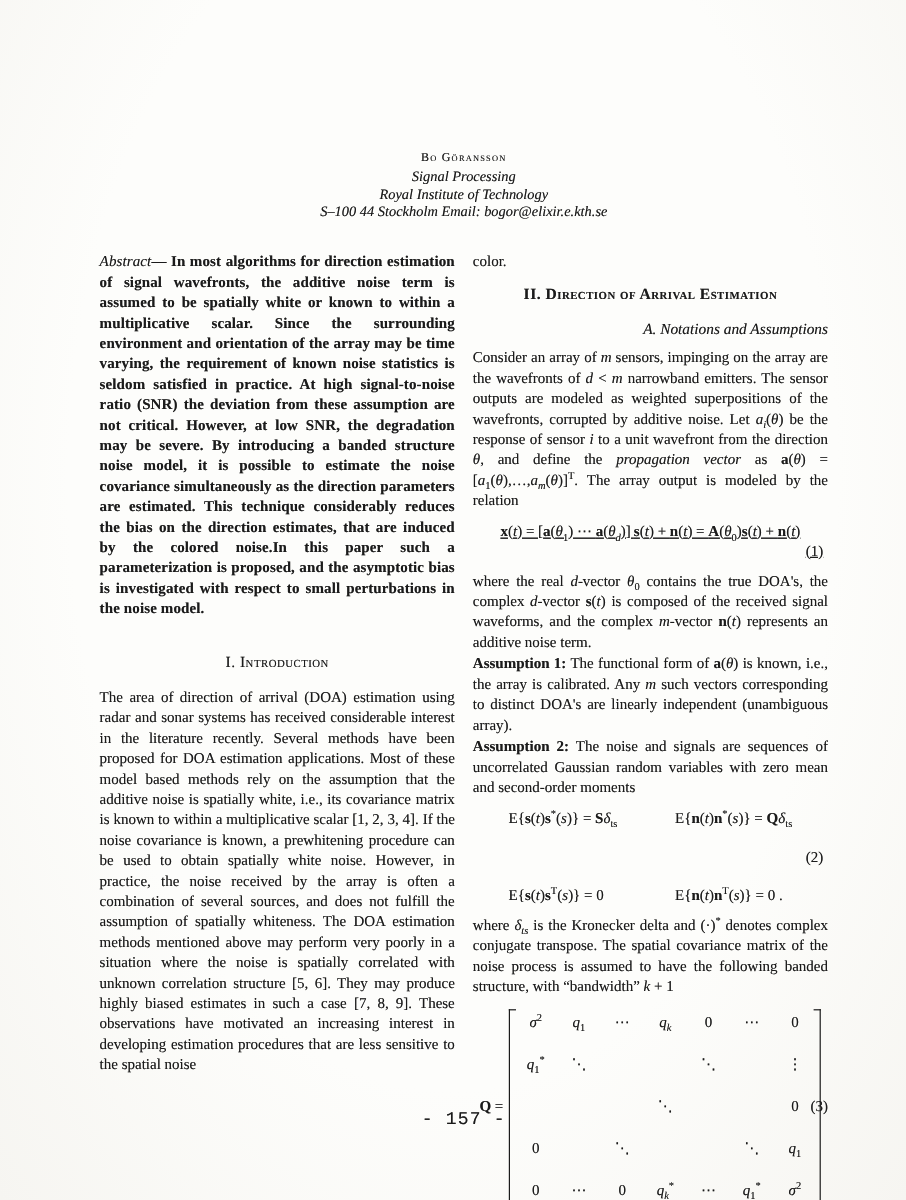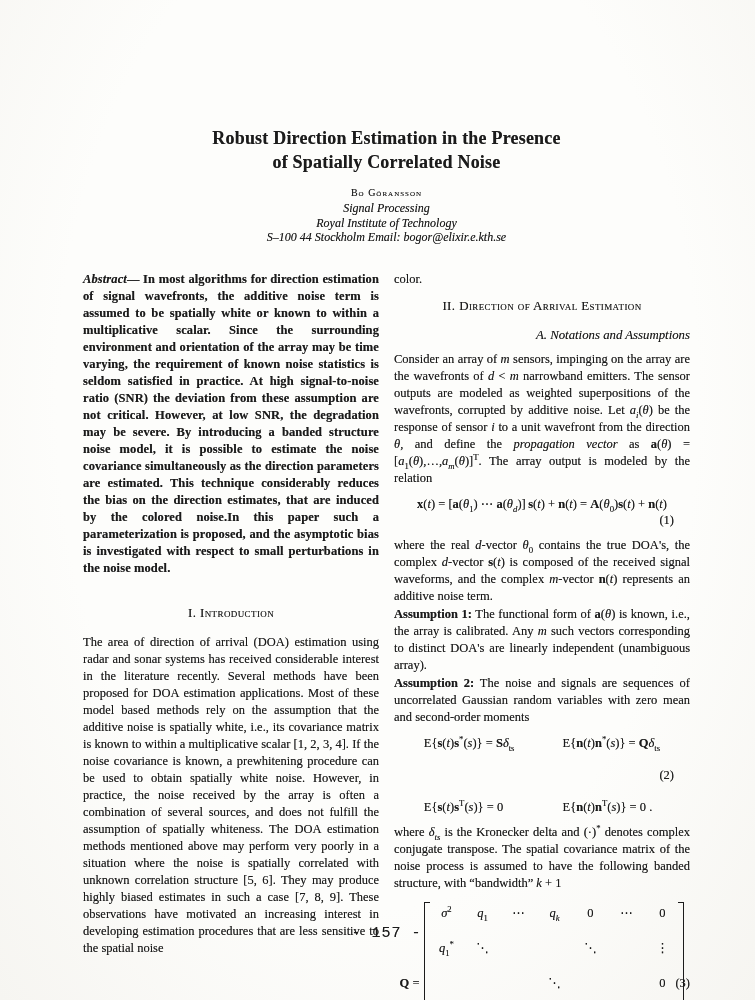--- a/index.html
+++ b/index.html
@@ -32,41 +32,41 @@
   .affiliation{ margin-top:3px; font-style:italic; font-size:12px; line-height:14.5px; }
 
   
   .columns{
     width:607px; margin-top:26px;
     display:flex; gap:15px; align-items:flex-start;
   }
   .col{ width:296px; font-size:12.5px; line-height:17px; text-align:justify; }
 
   .abstract{ font-weight:bold; letter-spacing:.1px; }
-  .abstract .abstract-label{ font-style:italic; font-weight:bold; }
+  .abstract .abstract-label{ font-style:italic; font-weight:normal; }
 
   .sec-heading{
     text-align:center; font-variant:small-caps; font-size:13px;
     margin:27px 0 13px 0; letter-spacing:.4px;
   }
   .sec-heading.first{ margin-top:0; }
   .subsec-heading{
     font-style:italic; font-size:12.8px; text-align:right;
     margin:9px 0 7px 0;
   }
   p.body-par{ margin:0; }
   p.body-par + p.body-par{ margin-top:1px; }
 
   i, .it{ font-style:italic; }
   sub,sup{ font-size:.7em; line-height:0; }
 
   
   .equation{
-    position:relative; margin:9px 16px; text-align:center;
-    font-size:12.5px; line-height:16px;
+    position:relative; margin:9px 4px; text-align:center;
+    font-size:12.5px; line-height:16px;text-decoration:underline;
   }
   .eq-tag{ position:absolute; right:0; bottom:0; }
   .eq-tag.mid{ bottom:auto; top:50%; transform:translateY(-50%); }
   .eq1-tag{ display:block; text-align:right; margin-top:0px; }
 
   .eq2-grid{
     display:inline-grid; grid-template-columns:auto auto;
     column-gap:16px; row-gap:1px; text-align:left;gap:48px;
   }
 
@@ -91,24 +91,20 @@
     font-family:"Liberation Mono","DejaVu Sans Mono",monospace;
     margin-top:29px;
   }
 </style>
 </head>
 <body>
 
 <div class="page scan-text">
 
   <div class="header">
-    <div class="title">
-      <div>Robust Direction Estimation in the Presence</div>
-      <div>of Spatially Correlated Noise</div>
-    </div>
     <div class="author">Bo Göransson</div>
     <div class="affiliation">
       <div>Signal Processing</div>
       <div>Royal Institute of Technology</div>
       <div>S–100 44 Stockholm Email: bogor@elixir.e.kth.se</div>
     </div>
   </div>
 
   <div class="columns">
 
@@ -116,21 +112,21 @@
       <p class="body-par abstract"><span class="abstract-label">Abstract</span><span>— In most algorithms for direction estimation of signal wavefronts, the additive noise term is assumed to be spatially white or known to within a multiplicative scalar. Since the surrounding environment and orientation of the array may be time varying, the requirement of known noise statistics is seldom satisfied in practice. At high signal-to-noise ratio (SNR) the deviation from these assumption are not critical. However, at low SNR, the degradation may be severe. By introducing a banded structure noise model, it is possible to estimate the noise covariance simultaneously as the direction parameters are estimated. This technique considerably reduces the bias on the direction estimates, that are induced by the colored noise.In this paper such a parameterization is proposed, and the asymptotic bias is investigated with respect to small perturbations in the noise model.</span></p>
 
       <div class="sec-heading">I. Introduction</div>
 
       <p class="body-par">The area of direction of arrival (DOA) estimation using radar and sonar systems has received considerable interest in the literature recently. Several methods have been proposed for DOA estimation applications. Most of these model based methods rely on the assumption that the additive noise is spatially white, i.e., its covariance matrix is known to within a multiplicative scalar [1, 2, 3, 4]. If the noise covariance is known, a prewhitening procedure can be used to obtain spatially white noise. However, in practice, the noise received by the array is often a combination of several sources, and does not fulfill the assumption of spatially whiteness. The DOA estimation methods mentioned above may perform very poorly in a situation where the noise is spatially correlated with unknown correlation structure [5, 6]. They may produce highly biased estimates in such a case [7, 8, 9]. These observations have motivated an increasing interest in developing estimation procedures that are less sensitive to the spatial noise</p>
     </div>
 
     <div class="col">
       <p class="body-par">color.</p>
 
-      <div class="sec-heading first" style="margin-top:9px;">II. Direction of Arrival Estimation</div>
+      <div class="sec-heading first" style="margin-top:9px;font-weight:bold;">II. Direction of Arrival Estimation</div>
 
       <div class="subsec-heading">A. Notations and Assumptions</div>
 
       <p class="body-par">Consider an array of <i>m</i> sensors, impinging on the array are the wavefronts of <i>d</i> &lt; <i>m</i> narrowband emitters. The sensor outputs are modeled as weighted superpositions of the wavefronts, corrupted by additive noise. Let <i>a<sub>i</sub></i>(<i>θ</i>) be the response of sensor <i>i</i> to a unit wavefront from the direction <i>θ</i>, and define the <i>propagation vector</i> as <b>a</b>(<i>θ</i>) = [<i>a</i><sub>1</sub>(<i>θ</i>),…,<i>a<sub>m</sub></i>(<i>θ</i>)]<sup>T</sup>. The array output is modeled by the relation</p>
 
       <div class="equation">
         <span><b>x</b>(<i>t</i>) = [<b>a</b>(<i>θ</i><sub>1</sub>) ⋯ <b>a</b>(<i>θ<sub>d</sub></i>)] <b>s</b>(<i>t</i>) + <b>n</b>(<i>t</i>) = <b>A</b>(<i>θ</i><sub>0</sub>)<b>s</b>(<i>t</i>) + <b>n</b>(<i>t</i>)</span>
         <span class="eq1-tag">(1)</span>
       </div>
 

